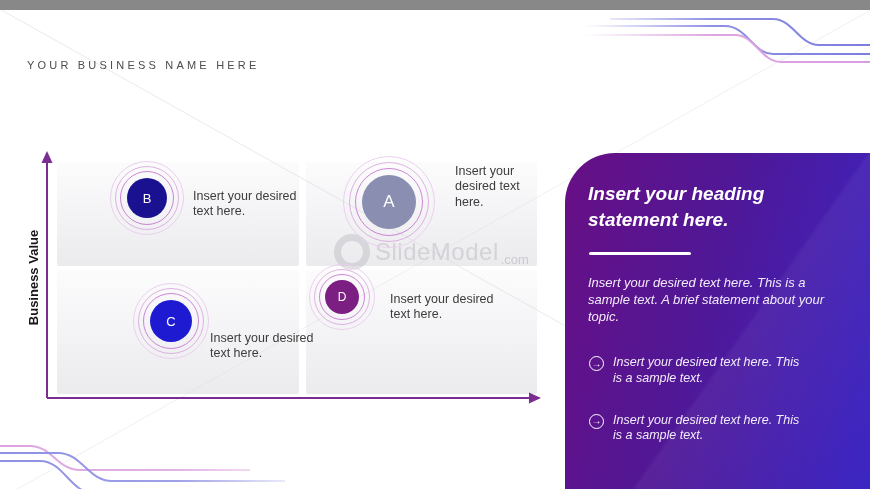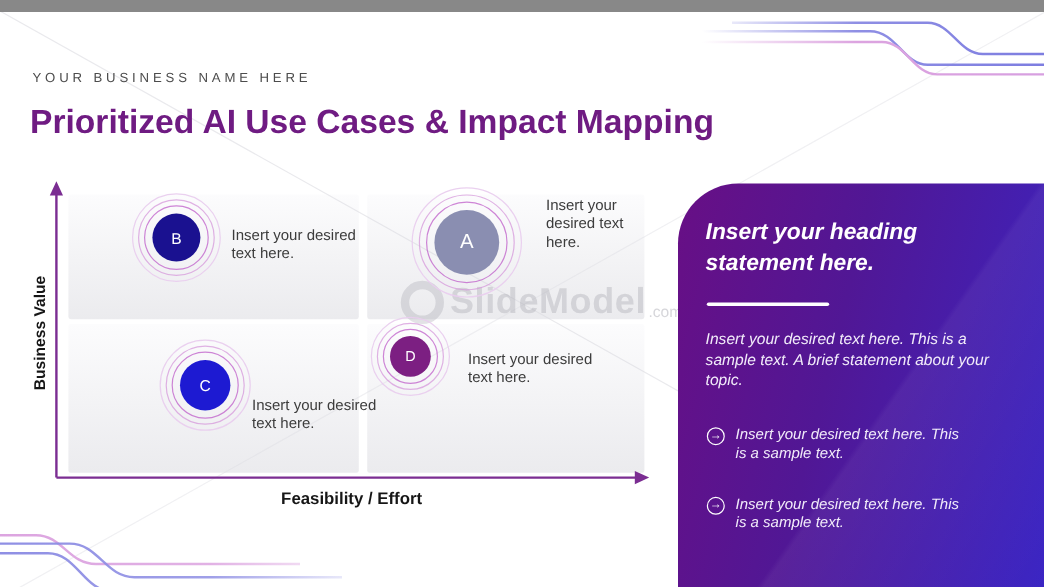--- a/index.html
+++ b/index.html
@@ -28,21 +28,21 @@
   .y-axis-label{position:absolute;left:-27px;top:260px;width:120px;text-align:center;
     transform:rotate(-90deg);font-size:13px;font-weight:700;color:#161616;z-index:4;}
   .x-axis-label{position:absolute;left:228px;top:397px;width:130px;text-align:center;
     font-size:14px;font-weight:700;color:#161616;z-index:4;}
 
   
   .watermark{position:absolute;left:334px;top:224px;display:flex;align-items:center;
     z-index:2;pointer-events:none;}
   .wm-ring{width:22px;height:22px;border:7px solid rgba(158,158,168,0.30);border-radius:50%;
     margin-right:5px;}
-  .wm-name{font-size:30px;font-weight:700;color:rgba(158,158,168,0.33);letter-spacing:0.5px;}
+  .wm-name{font-size:24px;font-weight:400;color:rgba(158,158,168,0.33);letter-spacing:0.5px;}
   .wm-suffix{font-size:13px;font-weight:400;color:rgba(158,158,168,0.42);margin-left:2px;
     align-self:flex-end;padding-bottom:3px;}
 
   
   .pt{position:absolute;width:0;height:0;z-index:4;}
   .pt .ring,.pt .bubble{position:absolute;top:0;left:0;transform:translate(-50%,-50%);
     border-radius:50%;box-sizing:border-box;}
   .ring1{border:1px solid rgba(187,82,198,0.70);}
   .ring2{border:1px solid rgba(213,152,219,0.75);}
   .ring3{border:1px solid rgba(233,206,238,0.95);}
@@ -95,41 +95,39 @@
 <body>
 
 <div id="slide">
 
   <svg class="bg-svg" width="870" height="489" viewBox="0 0 870 489">
     <line x1="-20" y1="-12" x2="885" y2="495" stroke="#d8d8de" stroke-width="1" opacity="0.55"></line>
     <line x1="-20" y1="500" x2="885" y2="-8" stroke="#dcdce2" stroke-width="1" opacity="0.42"></line>
   </svg>
 
   <div class="business-name">YOUR BUSINESS NAME HERE</div>
-  <div class="slide-title">Prioritized AI Use Cases &amp; Impact Mapping</div>
 
   <div class="quad quad-tl"></div>
   <div class="quad quad-tr"></div>
   <div class="quad quad-bl"></div>
   <div class="quad quad-br"></div>
 
   <div class="watermark">
     <div class="wm-ring"></div>
     <div class="wm-name">SlideModel</div>
     <div class="wm-suffix">.com</div>
   </div>
 
   <svg class="axes-svg" width="560" height="420" viewBox="0 0 560 420">
     <line x1="47" y1="150" x2="47" y2="388" stroke="#7b2d92" stroke-width="2"></line>
     <polygon points="47,141 41.5,153 52.5,153" fill="#7b2d92"></polygon>
     <line x1="47" y1="388" x2="532" y2="388" stroke="#7b2d92" stroke-width="2"></line>
     <polygon points="541,388 529,382.5 529,393.5" fill="#7b2d92"></polygon>
   </svg>
   <div class="y-axis-label">Business Value</div>
-  <div class="x-axis-label">Feasibility / Effort</div>
 
   <div class="pt pt-a">
     <div class="ring ring3"></div>
     <div class="ring ring2"></div>
     <div class="ring ring1"></div>
     <div class="bubble" style="background-color: rgb(138, 142, 177);">A</div>
   </div>
   <div class="pt pt-b">
     <div class="ring ring3"></div>
     <div class="ring ring2"></div>

